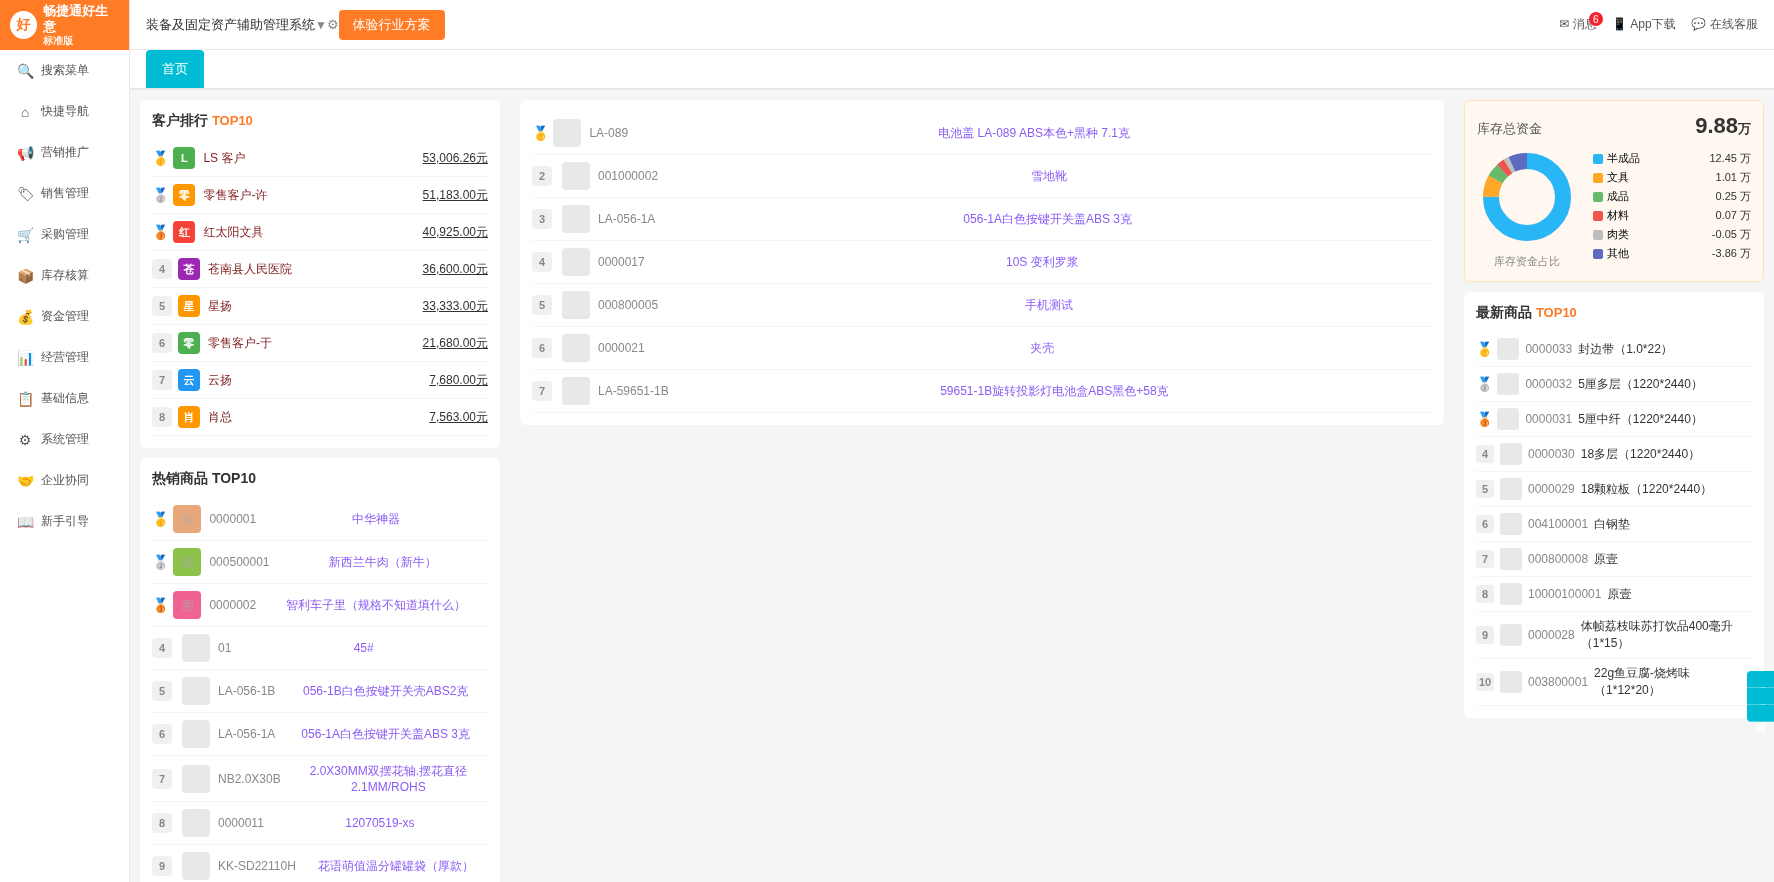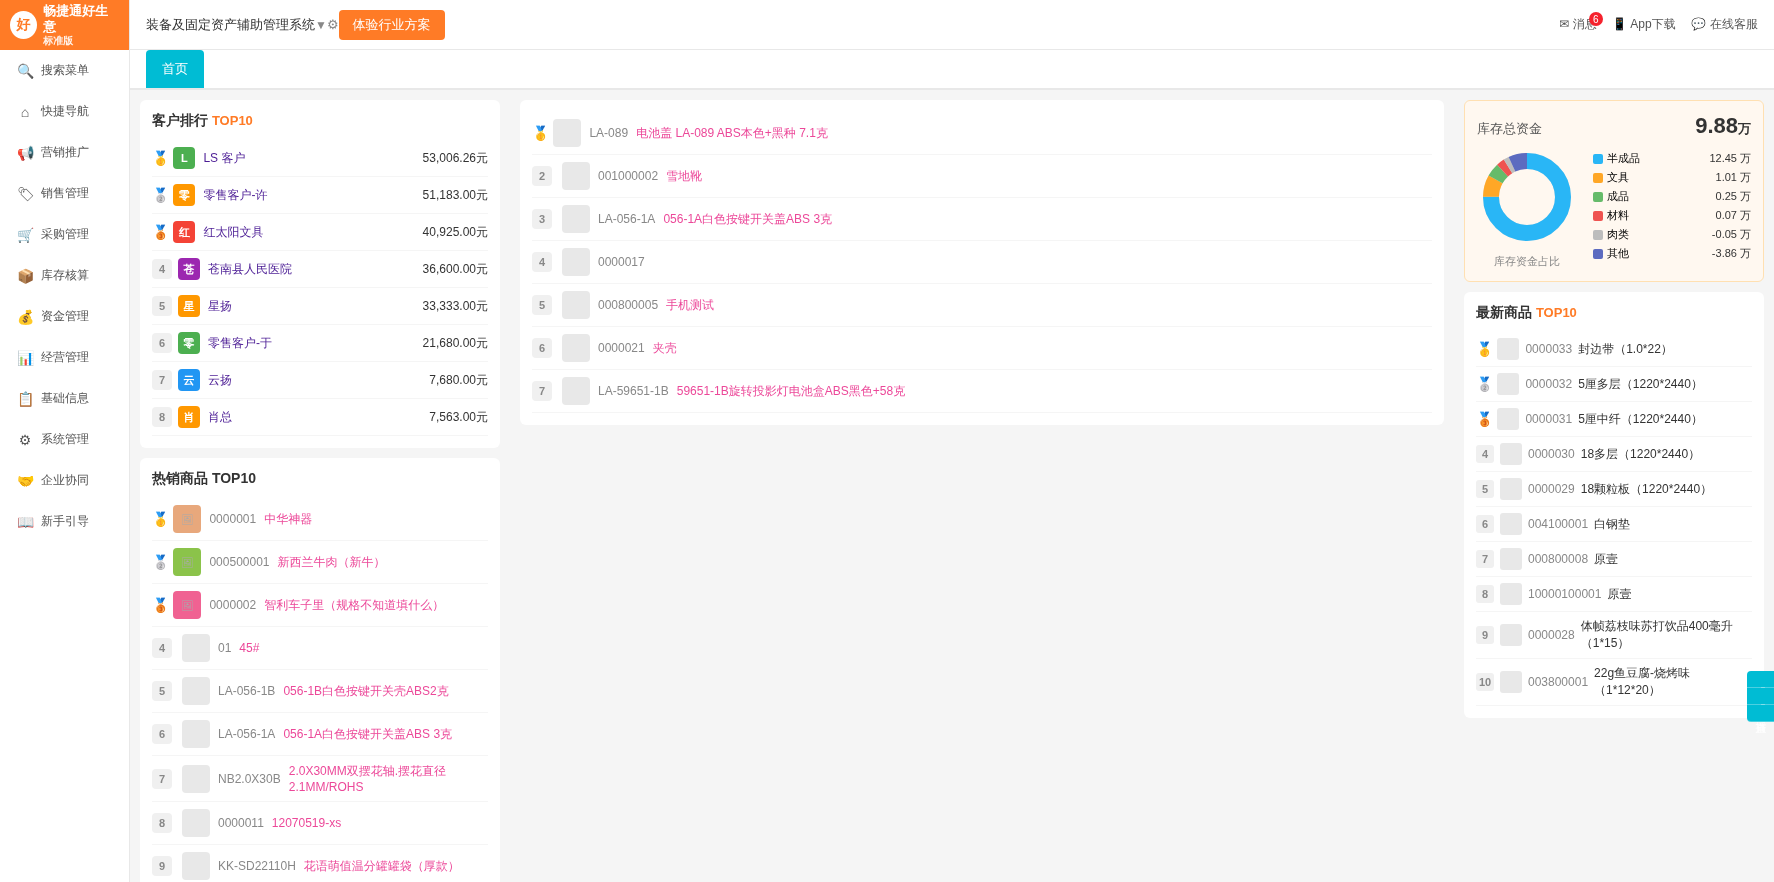--- a/index.html
+++ b/index.html
@@ -135,40 +135,40 @@
       margin-right: 6px; flex-shrink: 0;
     }
     .rank-num.normal { background: #f0f0f0; color: #888; }
 
     .rank-avatar {
       width: 22px; height: 22px; border-radius: 4px;
       display: flex; align-items: center; justify-content: center;
       font-size: 11px; font-weight: bold; color: #fff;
       margin-right: 8px; flex-shrink: 0;
     }
-    .rank-name { flex: 1; color: #4c1d95; }
-    .rank-value { color: #333; font-weight: 500; }
+    .rank-name { flex: 1; color: #7f1d1d; }
+    .rank-value { color: #333; font-weight: 500; text-decoration: underline; }
 
     
     .prod-row {
       display: flex; align-items: center;
       padding: 7px 0;
       border-bottom: 1px solid #f5f5f5;
       font-size: 12px;
     }
     .prod-img {
       width: 28px; height: 28px;
       background: #e8e8e8; border-radius: 4px;
       margin-right: 8px; flex-shrink: 0;
       display: flex; align-items: center; justify-content: center;
       color: #aaa; font-size: 10px;
       overflow: hidden;
     }
     .prod-code { color: #888; margin-right: 8px; flex-shrink: 0; }
-    .prod-name { flex: 1; color: #ec4899; }
+    .prod-name { flex: 1; color: #8b5cf6; text-align: center; }
 
     
     .inventory-header {
       display: flex; align-items: baseline; justify-content: space-between;
       margin-bottom: 6px;
     }
     .inv-title { font-size: 13px; color: #555; }
     .inv-total { font-size: 22px; font-weight: bold; color: #333; }
     .inv-total .unit { font-size: 13px; }
 
@@ -476,20 +476,21 @@
           <div class="prod-row">
             <span class="rank-num normal" style="margin-right:10px;">3</span>
             <div class="prod-img"></div>
             <span class="prod-code">LA-056-1A</span>
             <span class="prod-name">056-1A白色按键开关盖ABS 3克</span>
           </div>
           <div class="prod-row">
             <span class="rank-num normal" style="margin-right:10px;">4</span>
             <div class="prod-img"></div>
             <span class="prod-code">0000017</span>
+            <span class="prod-name">10S 变利罗浆</span>
           </div>
           <div class="prod-row">
             <span class="rank-num normal" style="margin-right:10px;">5</span>
             <div class="prod-img"></div>
             <span class="prod-code">000800005</span>
             <span class="prod-name">手机测试</span>
           </div>
           <div class="prod-row">
             <span class="rank-num normal" style="margin-right:10px;">6</span>
             <div class="prod-img"></div>

